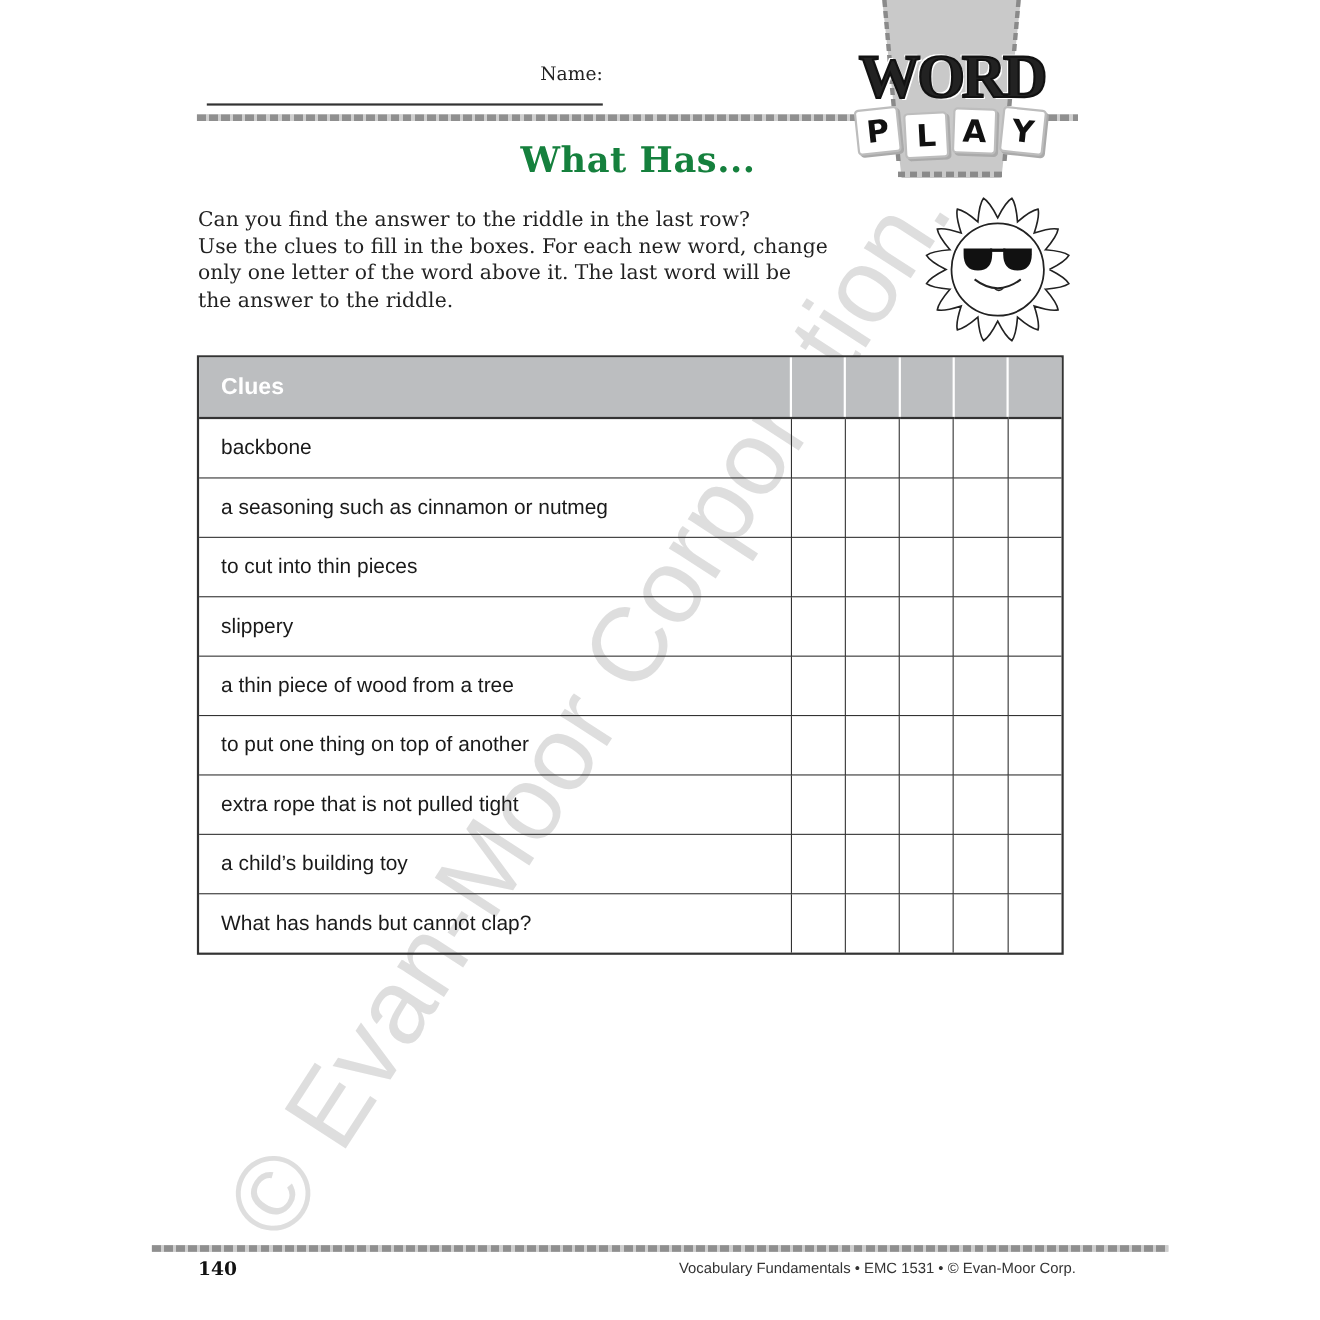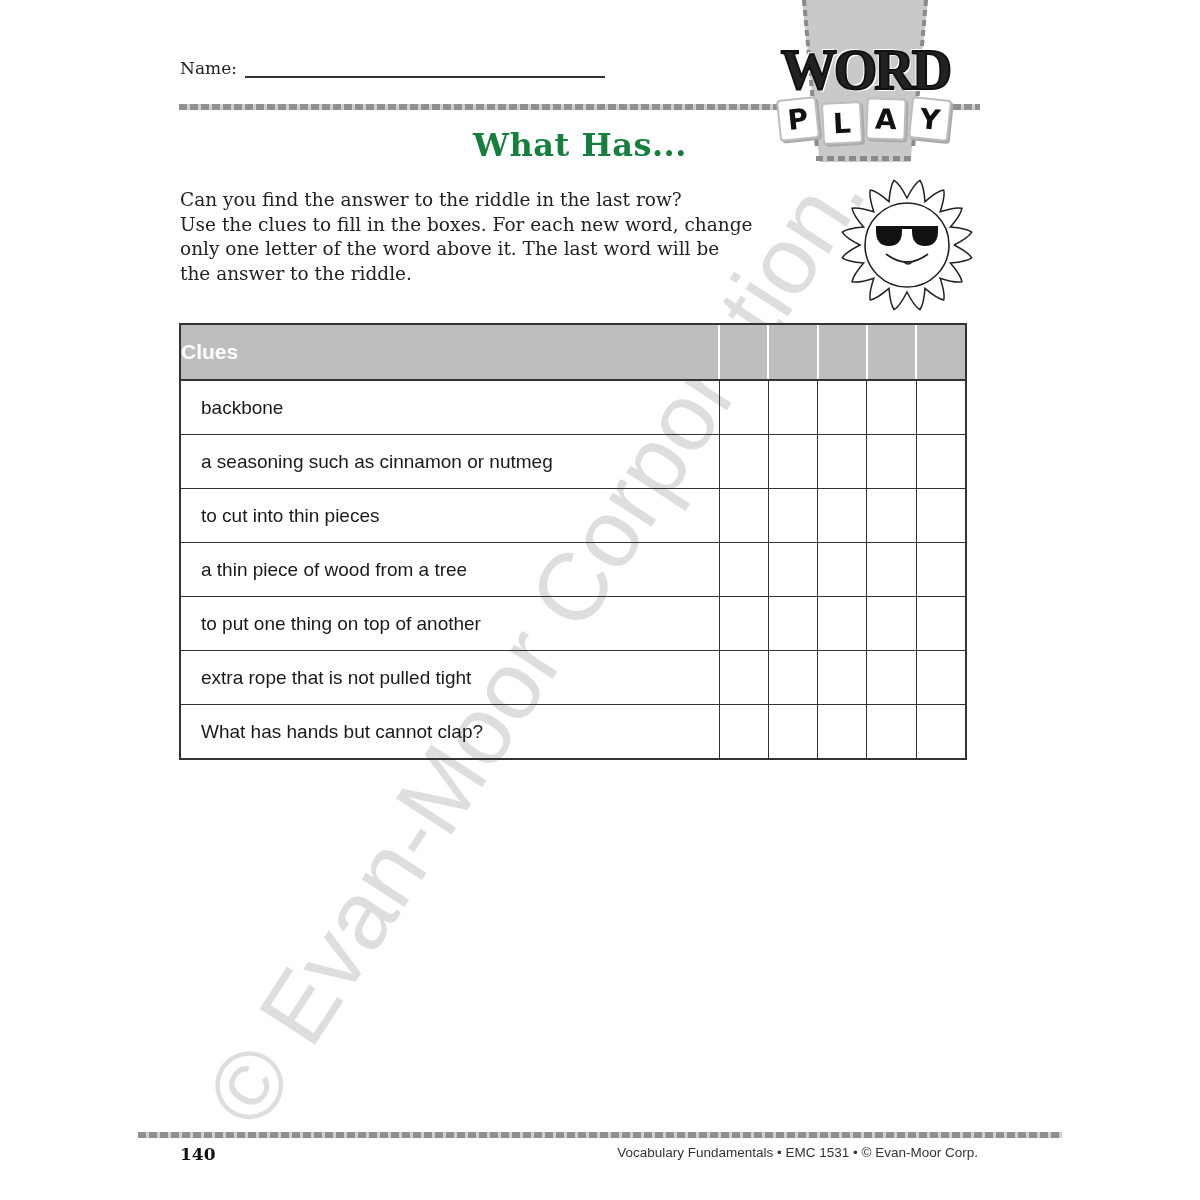--- a/index.html
+++ b/index.html
@@ -5,21 +5,21 @@
   html, body { margin:0; padding:0; background:#ffffff; }
   body { width:1200px; height:1200px; position:relative; overflow:hidden; font-family:"Liberation Sans", sans-serif; color:#1a1a1a; }
 
   .dash-rule {
     position:absolute; height:6px;
     background-image: repeating-linear-gradient(90deg, #8f8f8f 0 8px, #cfcfcf 8px 11px);
     background-color:#cfcfcf;
   }
 
   
-  .name-row { position:absolute; left:180px; top:58px; display:flex; align-items:flex-end; }
+  .name-row { position:absolute; left:180px; top:58px; display:flex; align-items:flex-end;flex-direction:column; }
   .name-label { font-family:"DejaVu Serif", serif; font-size:17px; color:#222; }
   .name-line { display:inline-block; width:360px; border-bottom:2px solid #333; margin-left:8px; height:16px; }
 
   
   .banner { position:absolute; left:794px; top:0; width:142px; height:168px; }
   .banner-bg { position:absolute; left:8px; top:0; width:126px; height:162px;
     background:#c9c9c9;
     clip-path: polygon(0 0, 100% 0, 86% 100%, 14% 100%);
   }
   .banner-dash-l { position:absolute; left:8px; top:0; width:4px; height:150px;
@@ -57,21 +57,21 @@
   .instructions div { white-space:nowrap; }
 
   
   .sun { position:absolute; left:838px; top:176px; width:138px; height:138px; }
 
   
   .grid { position:absolute; left:179px; top:323px; width:784px; border:2px solid #333; border-collapse:collapse; }
   .grid table { border-collapse:collapse; width:100%; }
   .grid th, .grid td { padding:0; }
   .hdr td { background:#bcbec0; height:54px; border-right:2px solid #fff; border-bottom:2px solid #333; }
-  .hdr td.clue-h { color:#fff; font-weight:bold; font-size:21px; text-align:left; }
+  .hdr td.clue-h { color:#fff; font-weight:bold; font-size:21px; padding-left:20px; text-align:left; }
   .hdr td.box:last-child { border-right:none; }
   .row td { height:53px; border-bottom:1px solid #333; border-right:1px solid #333; }
   .row:last-child td { border-bottom:none; }
   .row td.clue { font-size:19px; color:#1a1a1a; padding-left:20px; width:515px; }
   .row td.box { width:48px; text-align:center; font-size:24px; color:#777; font-family:"DejaVu Sans", sans-serif; }
   .row td.box:last-child { border-right:none; }
   .clue-bold { font-weight:bold; }
 
   
   .watermark { position:absolute; left:160px; top:560px; width:1100px; transform-origin:left center;
@@ -169,37 +169,53 @@
         </tr>
         <tr class="row">
           <td class="clue">to cut into thin pieces</td>
           <td class="box"></td>
           <td class="box"></td>
           <td class="box"></td>
           <td class="box"></td>
           <td class="box"></td>
         </tr>
         <tr class="row">
+          <td class="clue">slippery</td>
+          <td class="box"></td>
+          <td class="box"></td>
+          <td class="box"></td>
+          <td class="box"></td>
+          <td class="box"></td>
+        </tr>
+        <tr class="row">
           <td class="clue">a thin piece of wood from a tree</td>
           <td class="box"></td>
           <td class="box"></td>
           <td class="box"></td>
           <td class="box"></td>
           <td class="box"></td>
         </tr>
         <tr class="row">
           <td class="clue">to put one thing on top of another</td>
           <td class="box"></td>
           <td class="box"></td>
           <td class="box"></td>
           <td class="box"></td>
           <td class="box"></td>
         </tr>
         <tr class="row">
           <td class="clue">extra rope that is not pulled tight</td>
+          <td class="box"></td>
+          <td class="box"></td>
+          <td class="box"></td>
+          <td class="box"></td>
+          <td class="box"></td>
+        </tr>
+        <tr class="row">
+          <td class="clue">a child’s building toy</td>
           <td class="box"></td>
           <td class="box"></td>
           <td class="box"></td>
           <td class="box"></td>
           <td class="box"></td>
         </tr>
         <tr class="row">
           <td class="clue">What has hands but cannot clap?</td>
           <td class="box"></td>
           <td class="box"></td>

